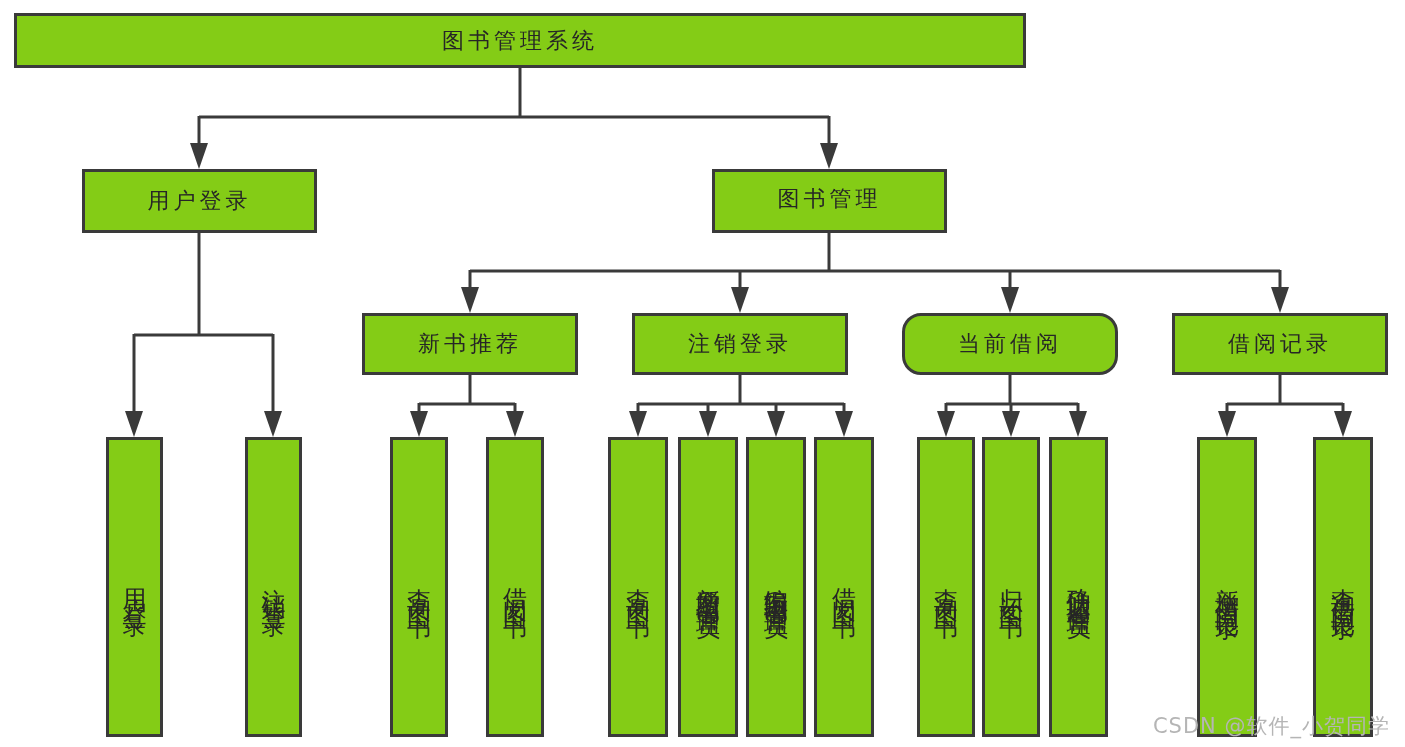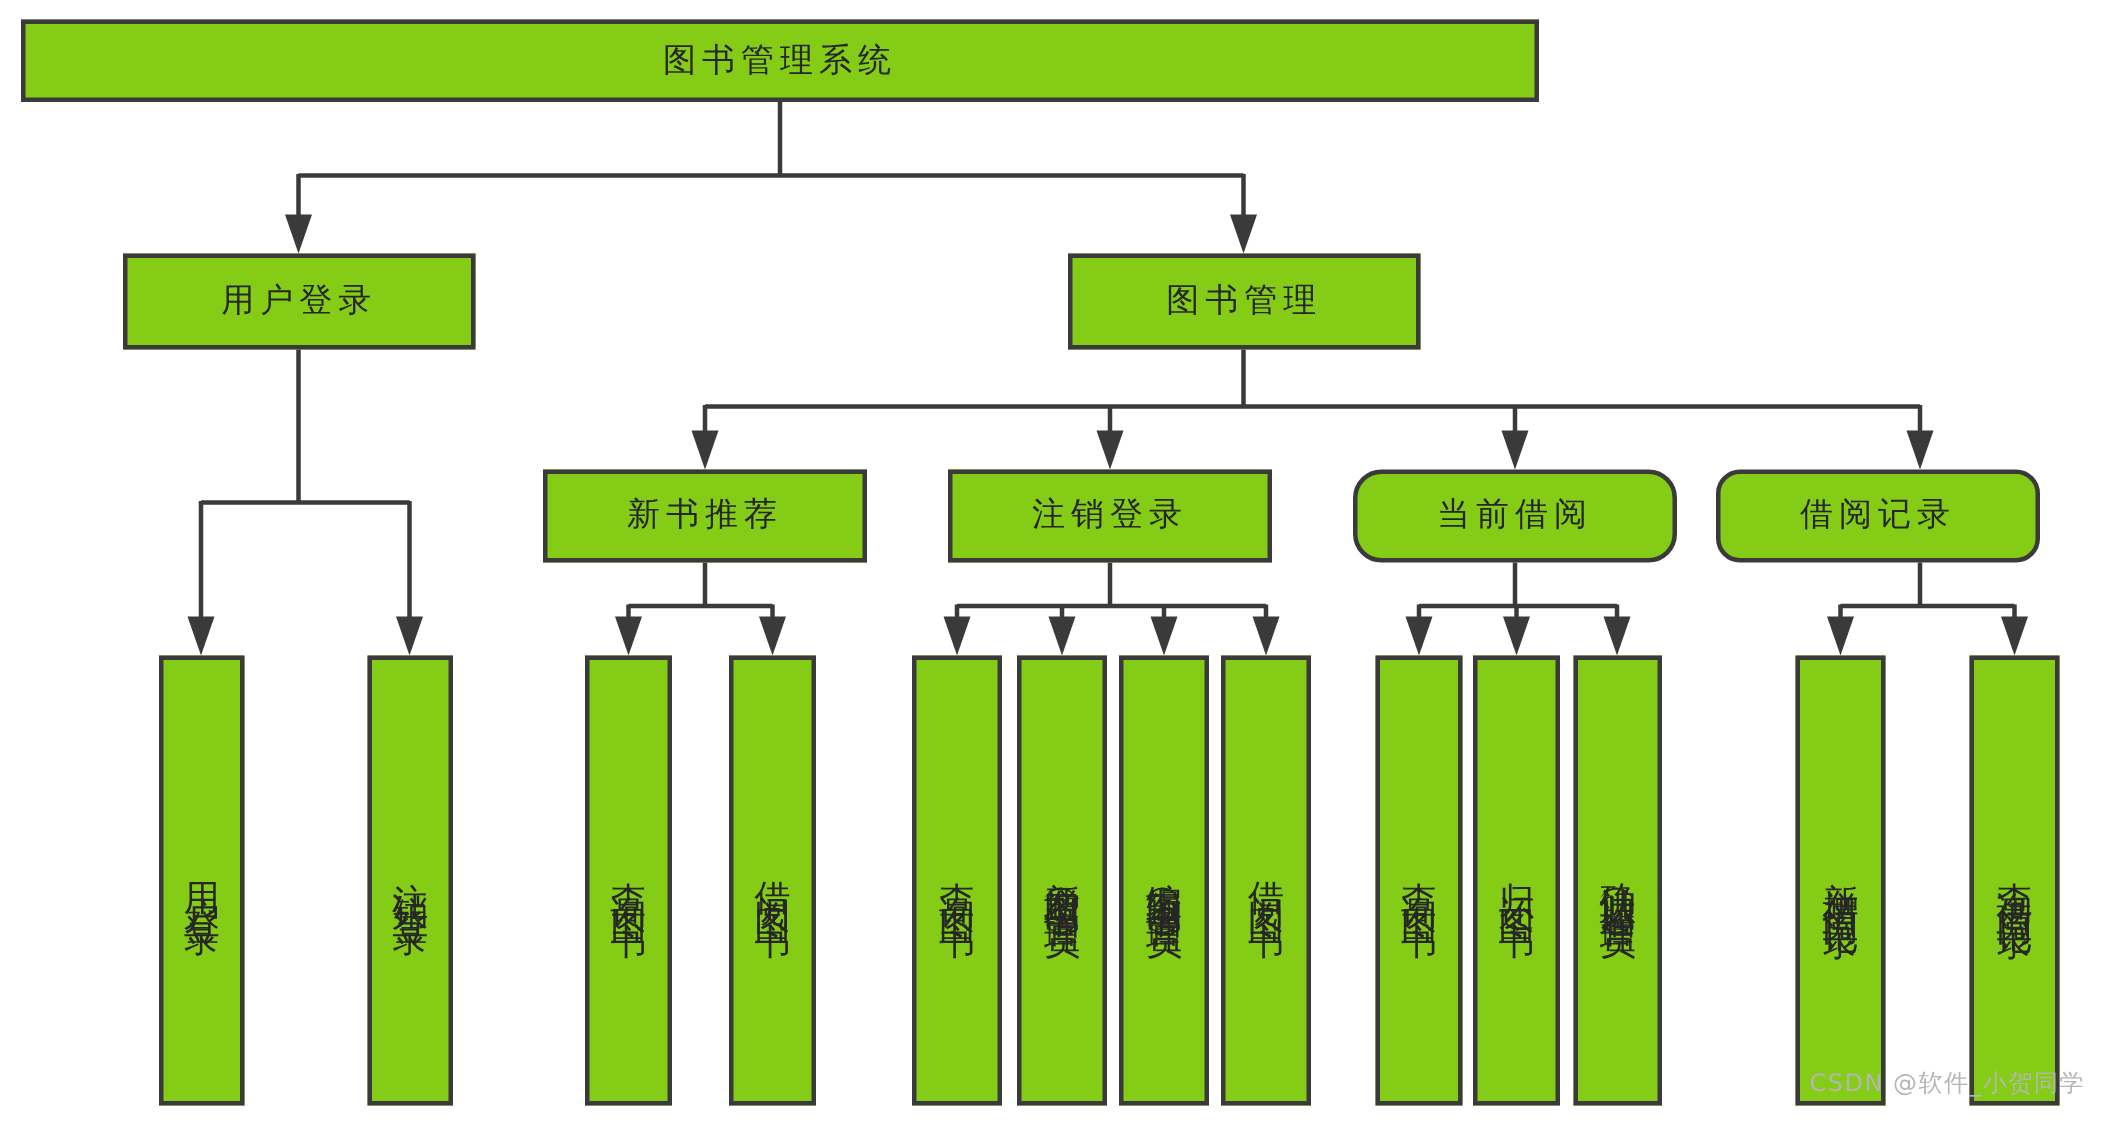--- a/index.html
+++ b/index.html
@@ -45,21 +45,21 @@
     line-height: 1;
     white-space: nowrap;
   }
   .ls4 .vlabel { letter-spacing: 9px; }
   .ls6 .vlabel { letter-spacing: 6px; }
   .ls9 .vlabel { letter-spacing: 4px; }
   .watermark {
     position: absolute;
     right: 15px;
     top: 712px;
-    font-size: 16px;
+    font-size: 21px;
     color: #b5b5b5;
     letter-spacing: 1px;
     white-space: nowrap;
     z-index: 5;
   }
 </style>
 </head>
 <body>
 
 <div class="canvas">
@@ -133,34 +133,34 @@
     </g>
   </svg>
 
   <div class="node" style="left:14px; top:13px; width:1012px; height:55px;">
     <span class="hlabel">图书管理系统</span>
   </div>
 
   <div class="node" style="left:82px; top:169px; width:235px; height:64px;">
     <span class="hlabel">用户登录</span>
   </div>
-  <div class="node" style="left:712px; top:169px; width:235px; height:64px;">
+  <div class="node" style="left:712px; top:169px; width:235px; height:64px;font-family:Liberation Mono, monospace;">
     <span class="hlabel">图书管理</span>
   </div>
 
   <div class="node" style="left:362px; top:313px; width:216px; height:62px;">
     <span class="hlabel">新书推荐</span>
   </div>
   <div class="node" style="left:632px; top:313px; width:216px; height:62px;">
     <span class="hlabel">注销登录</span>
   </div>
   <div class="node" style="left:902px; top:313px; width:216px; height:62px;border-radius:19px;">
     <span class="hlabel">当前借阅</span>
   </div>
-  <div class="node" style="left:1144px; top:313px; width:216px; height:62px;border-radius:16px;">
+  <div class="node" style="left:1172px; top:313px; width:216px; height:62px;">
     <span class="hlabel">借阅记录</span>
   </div>
 
   <div class="node leaf ls4" style="left:106px; top:437px; width:57px; height:300px;">
     <span class="vlabel">用户登录</span>
   </div>
   <div class="node leaf ls4" style="left:245px; top:437px; width:57px; height:300px;">
     <span class="vlabel">注销登录</span>
   </div>
 

